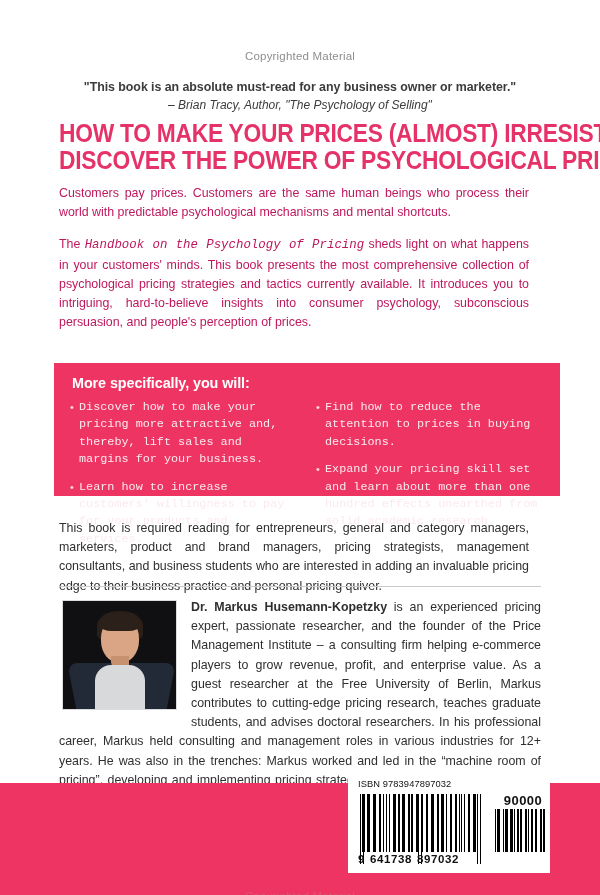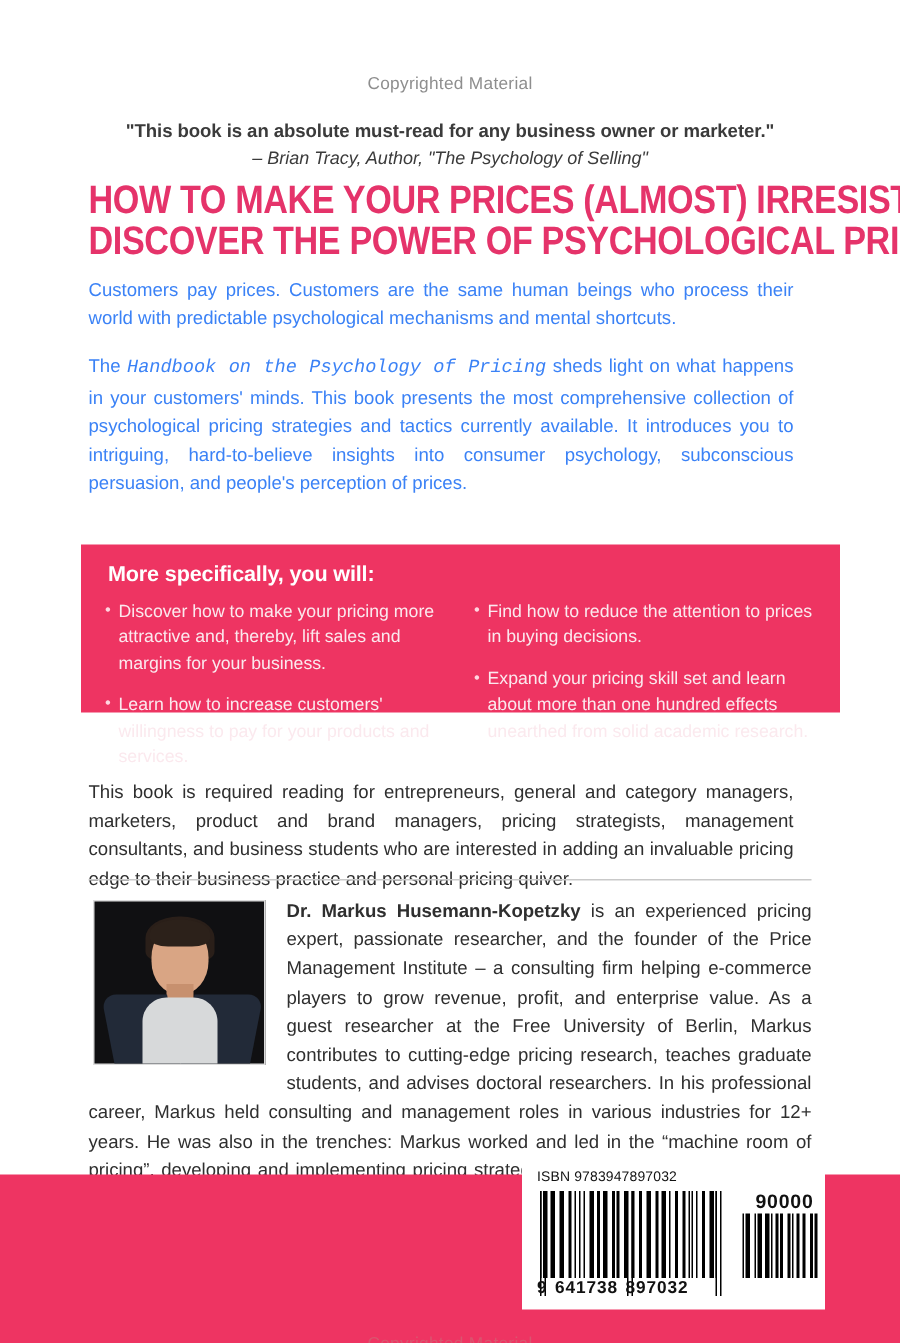--- a/index.html
+++ b/index.html
@@ -82,36 +82,36 @@
     transform-origin: left top;
   }
   .headline-line { display: block; white-space: nowrap; }
 
   
   .body-copy {
     position: absolute;
     top: 152px;
     left: 59px;
     width: 470px;
-    color: #3b82f6;
+    color: #be185d;
     font-size: 12.4px;
     line-height: 19.2px;
     text-align: justify;
   }
   .body-copy p { margin: 0 0 13px 0; }
   .body-copy p:last-child { margin-bottom: 0; }
   .body-copy i { font-style: italic; font-family: Liberation Mono, monospace; }
 
   
   .feature-box {
     position: absolute;
     top: 331px;
     left: 54px;
     width: 506px;
-    height: 112px;
+    height: 133px;
     background: #ee3462;
     color: #ffffff;
     box-sizing: border-box;
     padding: 12px 16px 10px 16px;
   }
   .feature-title {
     font-size: 14.4px;
     font-weight: bold;
     letter-spacing: -0.1px;
     margin: 0 0 8px 2px;
@@ -129,21 +129,21 @@
     margin-bottom: 10px;
     color: #fbe9ee;
   }
   .feature-item:last-child { margin-bottom: 0; }
   .bullet-dot {
     flex: 0 0 9px;
     color: #ffd6e0;
     font-size: 11px;
     line-height: 17.4px;
   }
-  .feature-text { flex: 1 1 auto; }
+  .feature-text { flex: 1 1 auto; font-family: Liberation Mono, monospace; }
 
   
   .closing-copy {
     position: absolute;
     top: 487px;
     left: 59px;
     width: 470px;
     color: #2f2f2f;
     font-size: 12.4px;
     line-height: 19.2px;

